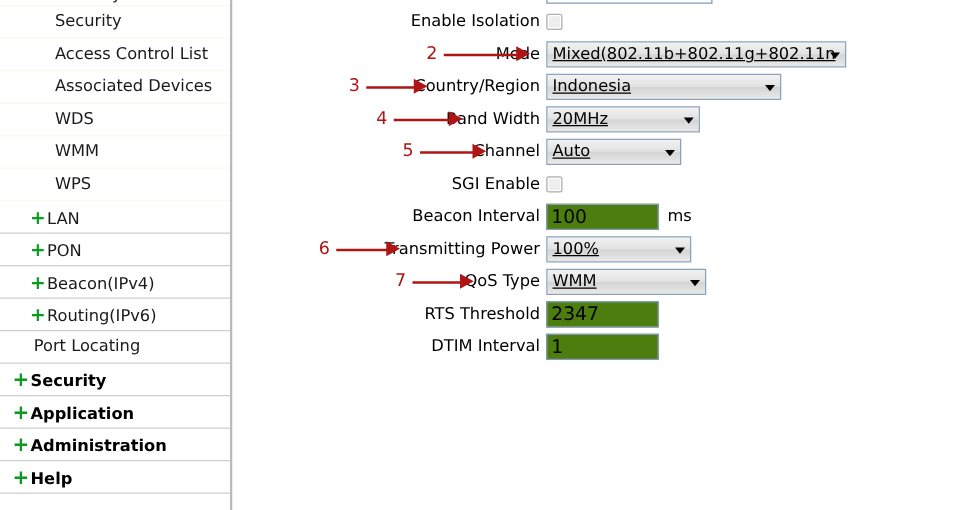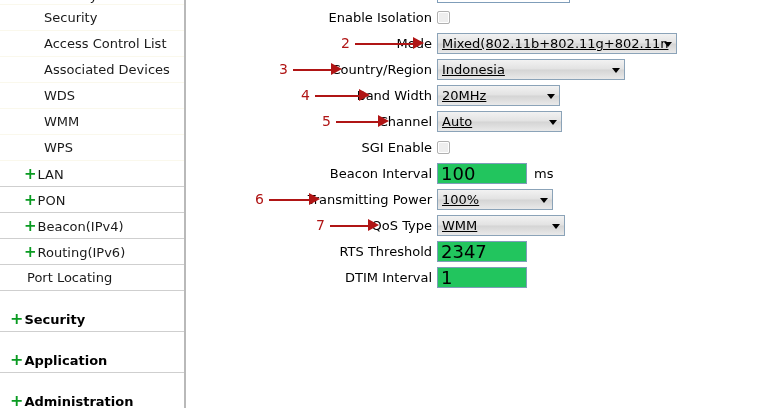--- a/index.html
+++ b/index.html
@@ -54,21 +54,20 @@
     border-bottom: 1px solid #cfcfcf;
     padding-left: 27px;
     color: #1a1a1a;
   }
   
   .nav-top {
     border-bottom: 1px solid #cfcfcf;
     padding-left: 10px;
     font-weight: bold;
     color: #000000;
-    margin-top: 15px;
   }
   .plus {
     color: #0a9b22;
     font-weight: bold;
     font-size: 15px;
     margin-right: 1px;
     display: inline-block;
     vertical-align: baseline;
   }
   .nav-top .plus { font-size: 16px; }
@@ -151,23 +150,23 @@
     border-left: 4px solid transparent;
     border-right: 4px solid transparent;
     border-top: 5px solid #000000;
   }
 
   
   .txt {
     box-sizing: border-box;
     height: 21px;
     border: 1px solid #7f9db9;
-    background: #22c55e;
+    background: #4d7c0f;
     font-family: "DejaVu Sans", "Liberation Sans", sans-serif;
-    font-size: 18px;
+    font-size: 15px;
     color: #000000;
     line-height: 19px;
     padding-left: 3px;
     white-space: nowrap;
     overflow: hidden;
     margin-top: 2px;
   }
 
   
   .cbx {
@@ -331,21 +330,21 @@
       <div class="sel" style="width:123px;">
         <span>20MHz</span>
         <span class="caret"></span>
       </div>
     </div>
   </div>
 
   <div class="form-row" style="top:109px;">
     <div class="f-label">Channel</div>
     <div class="f-ctrl">
-      <div class="sel" style="width:125px;">
+      <div class="sel" style="width:108px;">
         <span>Auto</span>
         <span class="caret"></span>
       </div>
     </div>
   </div>
 
   <div class="form-row" style="top:135px;">
     <div class="f-label">SGI Enable</div>
     <div class="f-ctrl">
       <div class="cbx"></div>

